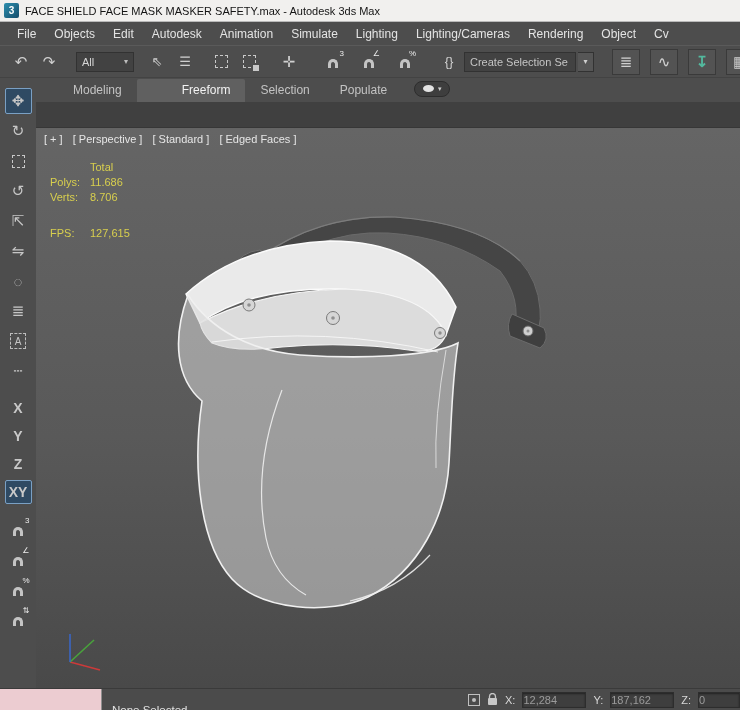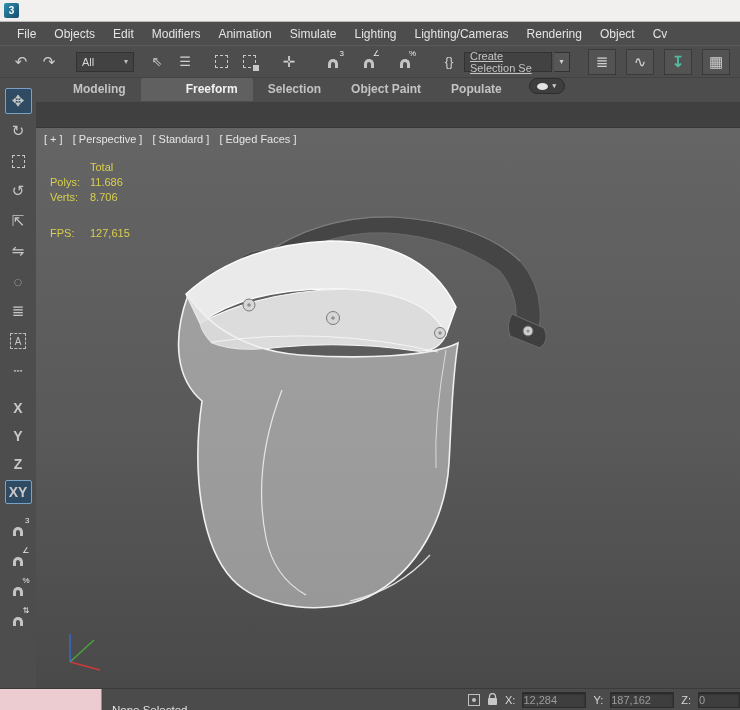--- a/index.html
+++ b/index.html
@@ -24,33 +24,33 @@
              border-top:1px solid #5a5a5a; border-bottom:1px solid #434343;
              display:flex; align-items:center; padding-left:8px; gap:2px; }
   .tb-btn { width:26px; height:26px; display:flex; align-items:center; justify-content:center;
             color:#cfcfcf; font-size:15px; position:relative; flex:0 0 auto; }
   .tb-btn.small { font-size:13px; }
   .sp6{width:6px;flex:0 0 auto;} .sp10{width:10px;flex:0 0 auto;} .sp14{width:14px;flex:0 0 auto;}
   .tb-field { height:20px; background:#424242; border:1px solid #323232; color:#d6d6d6; font-size:11px;
               display:flex; align-items:center; padding:0 5px; flex:0 0 auto; }
   .tb-field .arrow { margin-left:auto; font-size:8px; color:#bdbdbd; padding-left:6px; }
   .filter-dd { width:58px; }
-  .sets-dd { width:88px; color:#c4c4c4;text-decoration:underline; }
+  .sets-dd { width:112px; color:#c4c4c4; }
   .dd-btn { width:16px; height:20px; background:#565656; border:1px solid #323232; border-left:none;
             display:flex; align-items:center; justify-content:center; font-size:8px; color:#d0d0d0; flex:0 0 auto;}
   .marq { width:13px; height:13px; border:1px dashed #c9c9c9; position:relative; }
   .marq.win::after { content:""; position:absolute; right:-4px; bottom:-4px; width:6px; height:6px; background:#c9c9c9; }
   .magnet { width:10px; height:9px; border:3px solid #c4c4c4; border-bottom:none; border-radius:7px 7px 0 0; margin-top:4px; }
   .snap-lab { position:absolute; top:1px; right:2px; font-size:8px; color:#ececec; line-height:8px; }
   .tb-framed { border:1px solid #3a3a3a; background:#535353; width:28px; height:26px; }
   .teal { color:var(--teal-icon); font-weight:bold; }
 
   
   .ribbon { position:absolute; left:36px; top:78px; width:704px; height:24px; background:#4d4d4d;
-            display:flex; align-items:flex-start; padding-left:22px;font-weight:bold; }
+            display:flex; align-items:center; padding-left:22px; }
   .rtab { font-size:12px; color:#c3c3c3; padding:4px 15px 5px; white-space:nowrap; }
   .rtab.active { background:#606060; color:#f2f2f2; border-radius:2px 2px 0 0;padding-left:45px; }
   .ribbon-toggle { width:36px; height:16px; margin:0 0 3px 12px; background:#3e3e3e; border:1px solid #2d2d2d;
                    border-radius:8px; display:flex; align-items:center; justify-content:center; gap:4px; }
   .oval { width:11px; height:7px; background:#e3e3e3; border-radius:50%; }
   .ribbon-toggle .arr { font-size:7px; color:#cfcfcf; }
 
   
   .side { position:absolute; left:0; top:78px; width:36px; height:610px; background:#4d4d4d;
           display:flex; flex-direction:column; align-items:center; padding-top:10px; gap:4px; }
@@ -89,27 +89,28 @@
                  display:flex; align-items:center; justify-content:flex-start; flex:0 0 auto; }
   .coord-field.z { width:42px; }
 </style>
 </head>
 <body>
 
 <div class="app">
 
   <div class="titlebar">
     <div class="app-logo">3</div>
+    <span class="title-text">FACE SHIELD FACE MASK MASKER SAFETY.max - Autodesk 3ds Max</span>
   </div>
 
   <div class="menubar">
     <span class="menu-item">File</span>
     <span class="menu-item">Objects</span>
     <span class="menu-item">Edit</span>
-    <span class="menu-item">Modifiers</span>
+    <span class="menu-item">Autodesk</span>
     <span class="menu-item">Animation</span>
     <span class="menu-item">Simulate</span>
     <span class="menu-item">Lighting</span>
     <span class="menu-item">Lighting/Cameras</span>
     <span class="menu-item">Rendering</span>
     <span class="menu-item">Object</span>
     <span class="menu-item">Cv</span>
   </div>
 
   <div class="toolbar">
@@ -182,21 +183,20 @@
     <div class="sp6"></div>
     <div class="tb-btn tb-framed">
         <span>▦</span>
       </div>
   </div>
 
   <div class="ribbon">
     <span class="rtab">Modeling</span>
     <span class="rtab active">Freeform</span>
     <span class="rtab">Selection</span>
-    <span class="rtab">Object Paint</span>
     <span class="rtab">Populate</span>
     <div class="ribbon-toggle">
       <span class="oval"></span>
       <span class="arr">▾</span>
     </div>
   </div>
 
   <div class="side">
     <div class="side-btn active">
         <span>✥</span>

